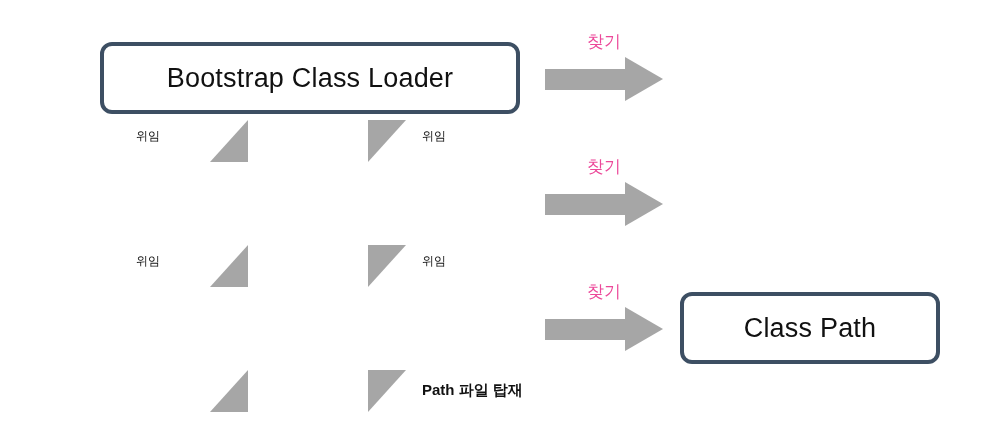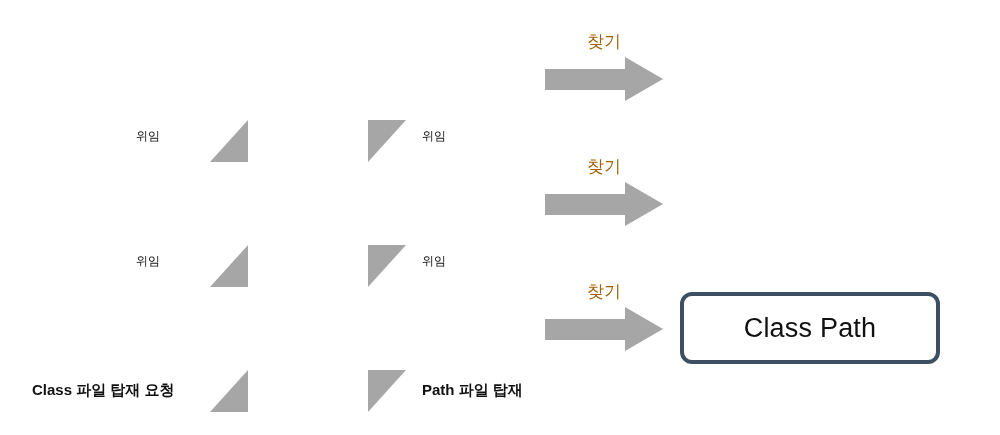--- a/index.html
+++ b/index.html
@@ -75,21 +75,21 @@
     border-top: 22px solid transparent;
     border-bottom: 22px solid transparent;
     border-left: 38px solid #a6a6a6;
   }
   .find-label {
     position: absolute;
     width: 118px;
     text-align: center;
     font-size: 17px;
     line-height: 1;
-    color: #a16207;
+    color: #ec4899;
     white-space: nowrap;
   }
 
   .fa1 { top: 57px; }
   .fa2 { top: 182px; }
   .fa3 { top: 307px; }
   .fl1 { left: 545px; top: 33px; }
   .fl2 { left: 545px; top: 158px; }
   .fl3 { left: 545px; top: 283px; }
 
@@ -135,20 +135,23 @@
   .lbl-l2 { left: 136px; top: 255px; }
   .lbl-r2 { left: 422px; top: 255px; }
   .lbl-l3 { left: 32px;  top: 382px; }
   .lbl-r3 { left: 422px; top: 382px; }
 </style>
 </head>
 <body>
 
 <div class="stage">
 
+  <div class="node loader-box row1">
+    <span class="node-label">Bootstrap Class Loader</span>
+  </div>
 
   <div class="find-label fl1">찾기</div>
   <div class="find-arrow fa1">
     <div class="shaft"></div>
     <div class="head"></div>
   </div>
 
 
   <div class="gap-label lbl-l1">위임</div>
   <div class="tri-up tri-left-x gap1"></div>
@@ -172,18 +175,17 @@
   <div class="find-label fl3">찾기</div>
   <div class="find-arrow fa3">
     <div class="shaft"></div>
     <div class="head"></div>
   </div>
 
   <div class="node res-box row3">
     <span class="node-label">Class Path</span>
   </div>
 
-  <div class="gap-label small lbl-l3">Class 파일 탑재 요청</div>
   <div class="tri-up tri-left-x gap3"></div>
   <div class="tri-down tri-right-x gap3"></div>
   <div class="gap-label small lbl-r3">Path 파일 탑재</div>
 
 </div>
 
 </body></html>

